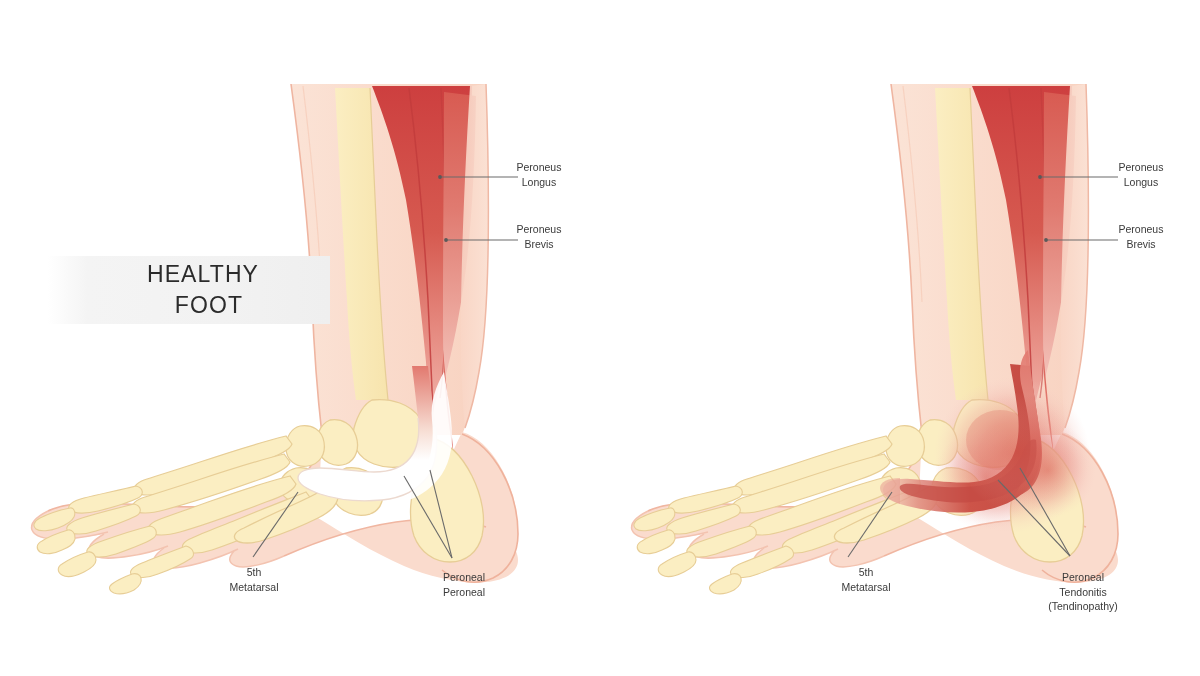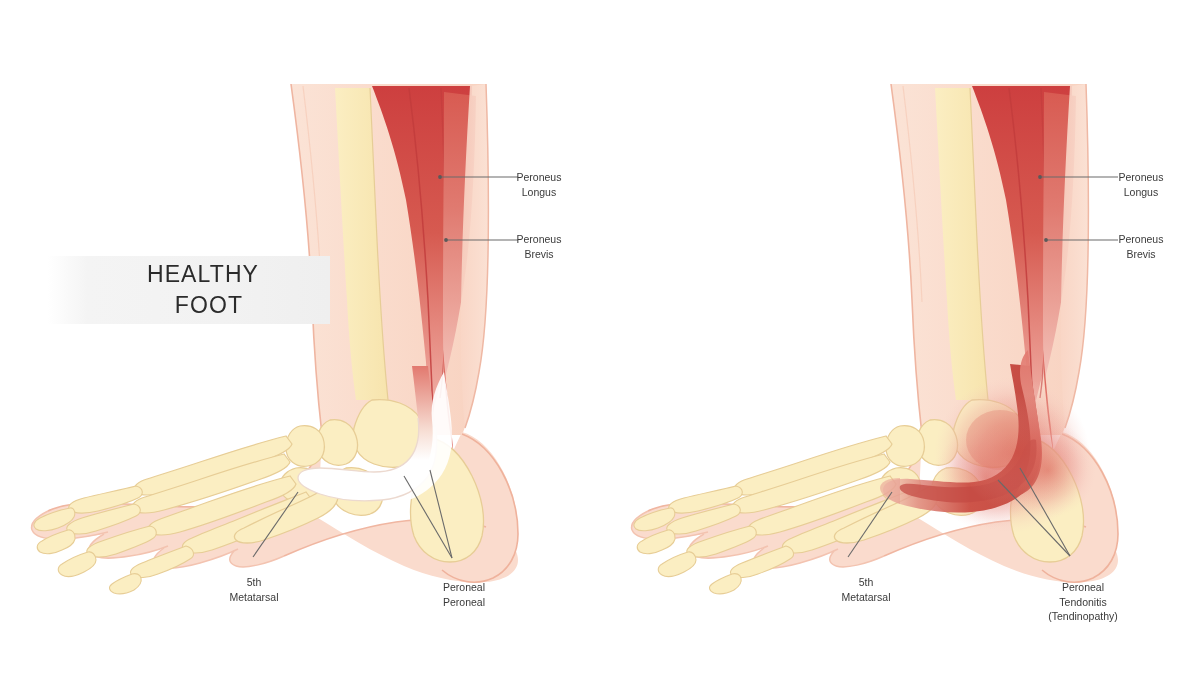--- a/index.html
+++ b/index.html
@@ -26,21 +26,21 @@
   .banner-line {
     font-size:23px; letter-spacing:1.1px; color:#2b2b2b;
     font-weight:400; line-height:31px; white-space:nowrap;
   }
   #banner-healthy .banner-line.l1 { align-self:center; margin-left:28px; }
   #banner-healthy .banner-line.l2 { align-self:center; margin-left:40px; }
 
   
   .label {
     position:absolute; color:#3a3a3a; font-size:10.5px;
-    line-height:14.5px; text-align:center; white-space:nowrap;margin-top:10px;
+    line-height:14.5px; text-align:center; white-space:nowrap;
   }
 </style>
 </head>
 <body>
 
 <div id="canvas">
 
   <div class="figure" id="figure-healthy">
     <svg class="fig-svg" viewBox="0 0 600 676">
       <defs>

